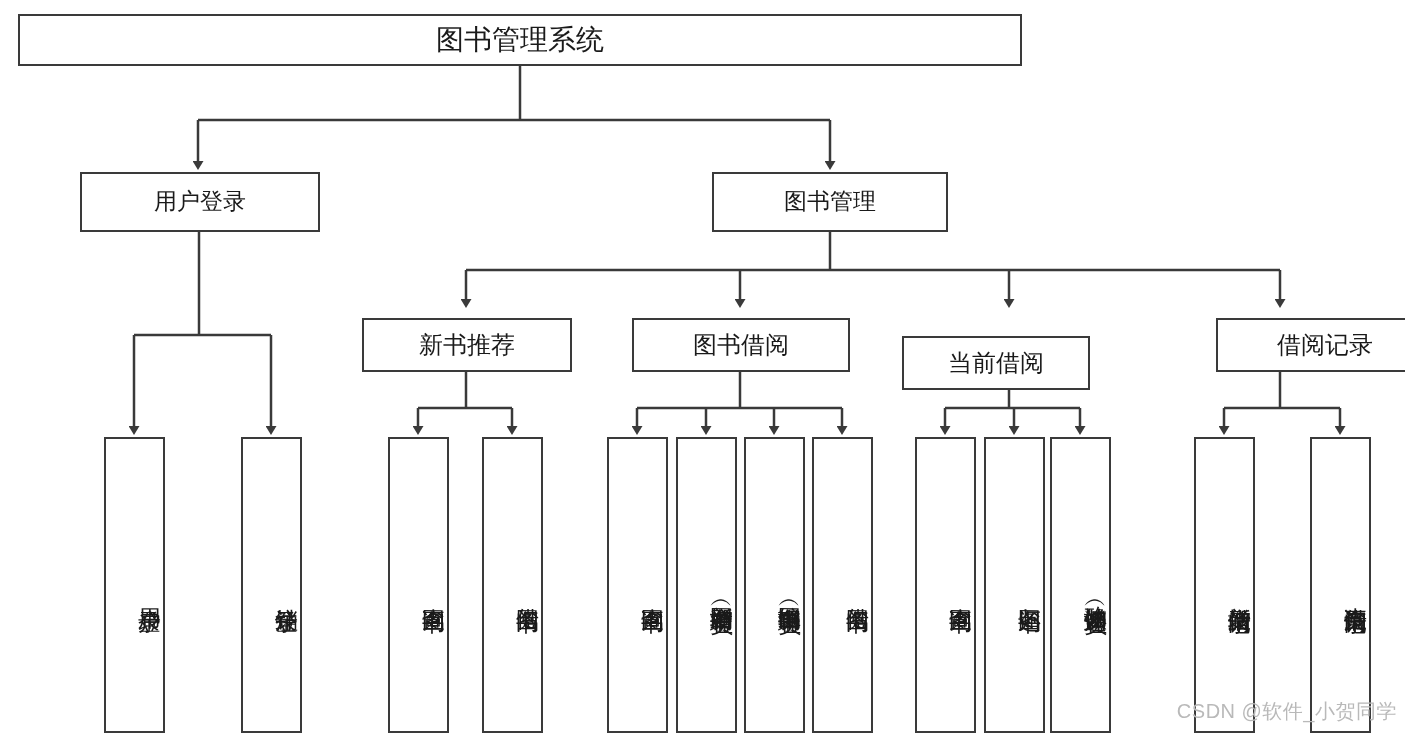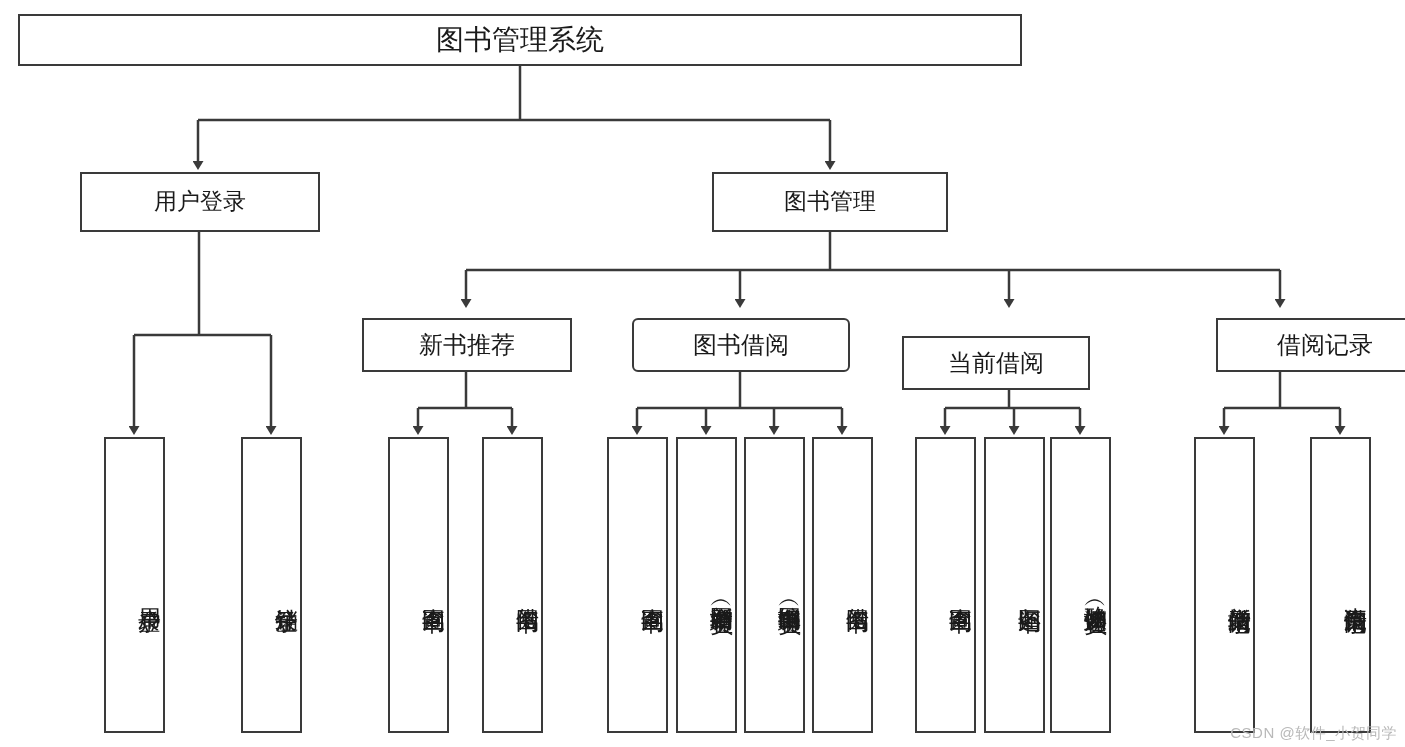--- a/index.html
+++ b/index.html
@@ -47,22 +47,22 @@
     align-items: flex-start;
     justify-content: center;
   }
   .node .lbl {
     display: block;
     white-space: nowrap;
   }
   #watermark {
     position: absolute;
     right: 8px;
-    bottom: 4px;
-    font-size: 15px;
+    bottom: 22px;
+    font-size: 20px;
     color: #b9b9b9;
     letter-spacing: 0.5px;
     z-index: 5;
     white-space: nowrap;
   }
 </style>
 </head>
 <body>
 
 <div id="canvas">
@@ -124,21 +124,21 @@
   <div class="node lvl1" style="left:80px; top:172px; width:240px; height:60px;">
     <span class="lbl">用户登录</span>
   </div>
   <div class="node lvl1" style="left:712px; top:172px; width:236px; height:60px;">
     <span class="lbl">图书管理</span>
   </div>
 
   <div class="node lvl2" style="left:362px; top:318px; width:210px; height:54px;">
     <span class="lbl">新书推荐</span>
   </div>
-  <div class="node lvl2" style="left:632px; top:318px; width:218px; height:54px;border-radius:6px;">
+  <div class="node lvl2" style="left:632px; top:318px; width:218px; height:54px;">
     <span class="lbl">图书借阅</span>
   </div>
   <div class="node lvl2" style="left:902px; top:336px; width:188px; height:54px;">
     <span class="lbl">当前借阅</span>
   </div>
   <div class="node lvl2" style="left:1172px; top:318px; width:218px; height:54px;margin-left:44px;">
     <span class="lbl">借阅记录</span>
   </div>
 
   <div class="node leaf" style="left:104px; top:437px; width:61px; height:296px;">

